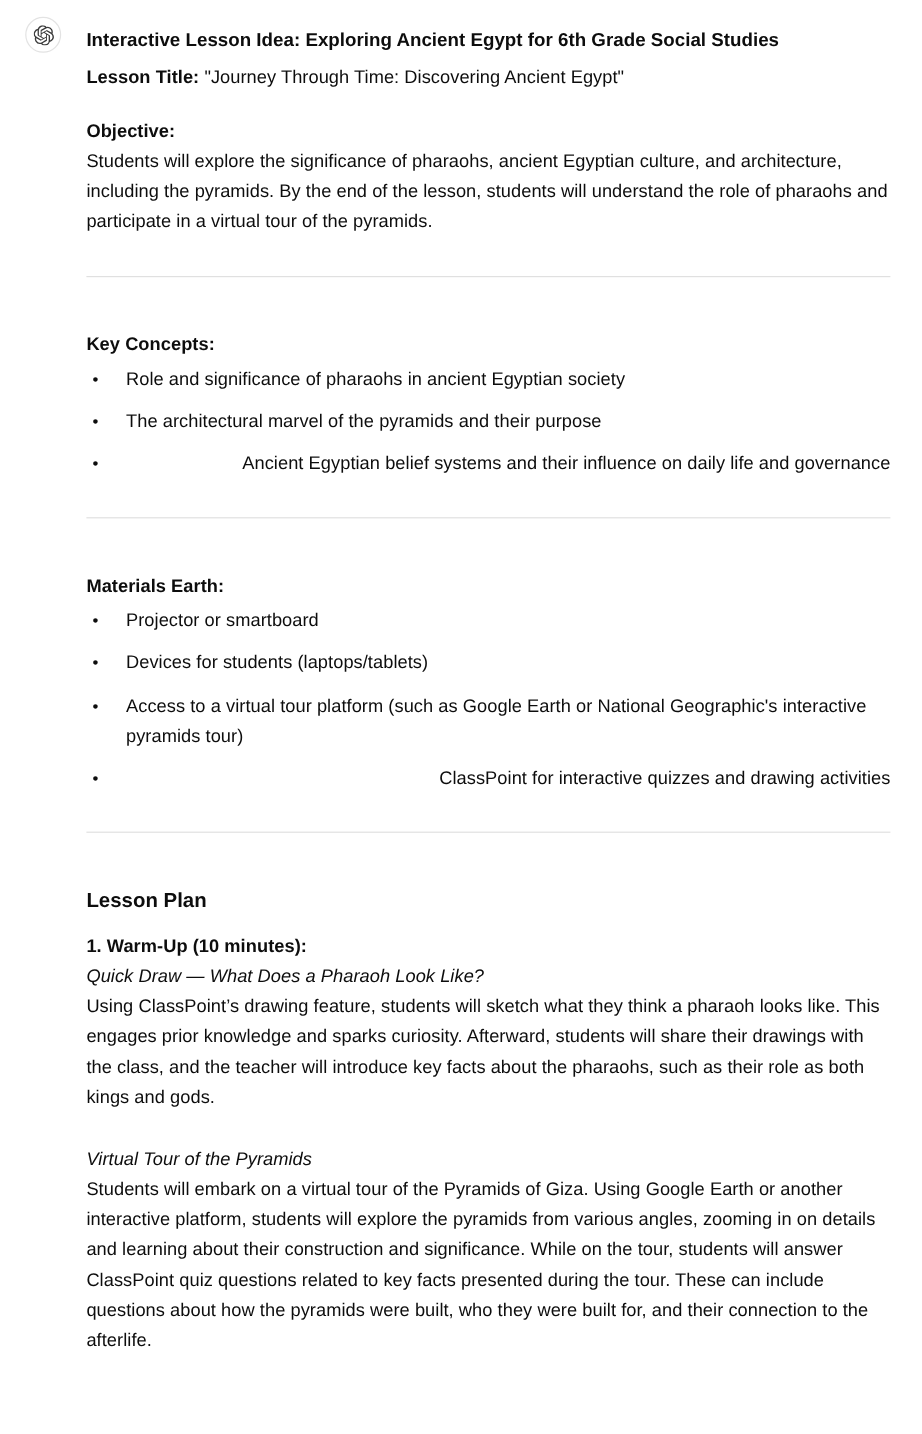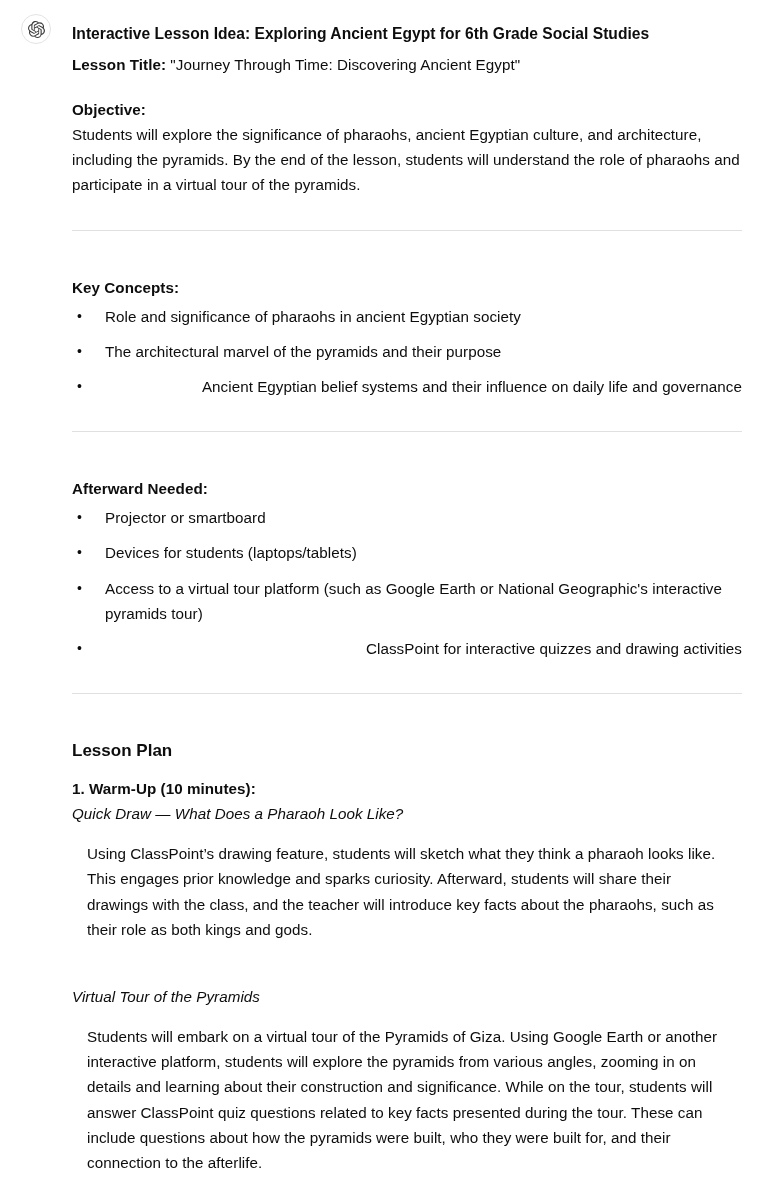--- a/index.html
+++ b/index.html
@@ -133,21 +133,21 @@
   }
   .step-sub {
     font-size: 15.2px;
     font-style: italic;
     line-height: 25px;
     margin: 0;
   }
   .step-body {
     font-size: 15.2px;
     line-height: 25.2px;
-    margin: 15px;
+    margin: 0;
   }
   .step-gap { height: 15px; }
 </style>
 </head>
 <body>
 
 <div class="conversation">
 
   <div class="avatar">
     <span>
@@ -178,21 +178,21 @@
     <ul class="bullets">
       <li>Role and significance of pharaohs in ancient Egyptian society</li>
       <li>The architectural marvel of the pyramids and their purpose</li>
       <li>Ancient Egyptian belief systems and their influence on daily life and governance</li>
     </ul>
 
     <div class="before-rule"></div>
     <hr class="divider">
     <div class="after-rule"></div>
 
-    <div class="section-head">Afterward Needed:</div>
+    <div class="section-head">Materials Earth:</div>
     <ul class="bullets">
       <li>Projector or smartboard</li>
       <li>Devices for students (laptops/tablets)</li>
       <li>Access to a virtual tour platform (such as Google Earth or National Geographic's interactive pyramids tour)</li>
       <li>ClassPoint for interactive quizzes and drawing activities</li>
     </ul>
 
     <div class="before-rule"></div>
     <hr class="divider">
     <div class="after-rule"></div>

